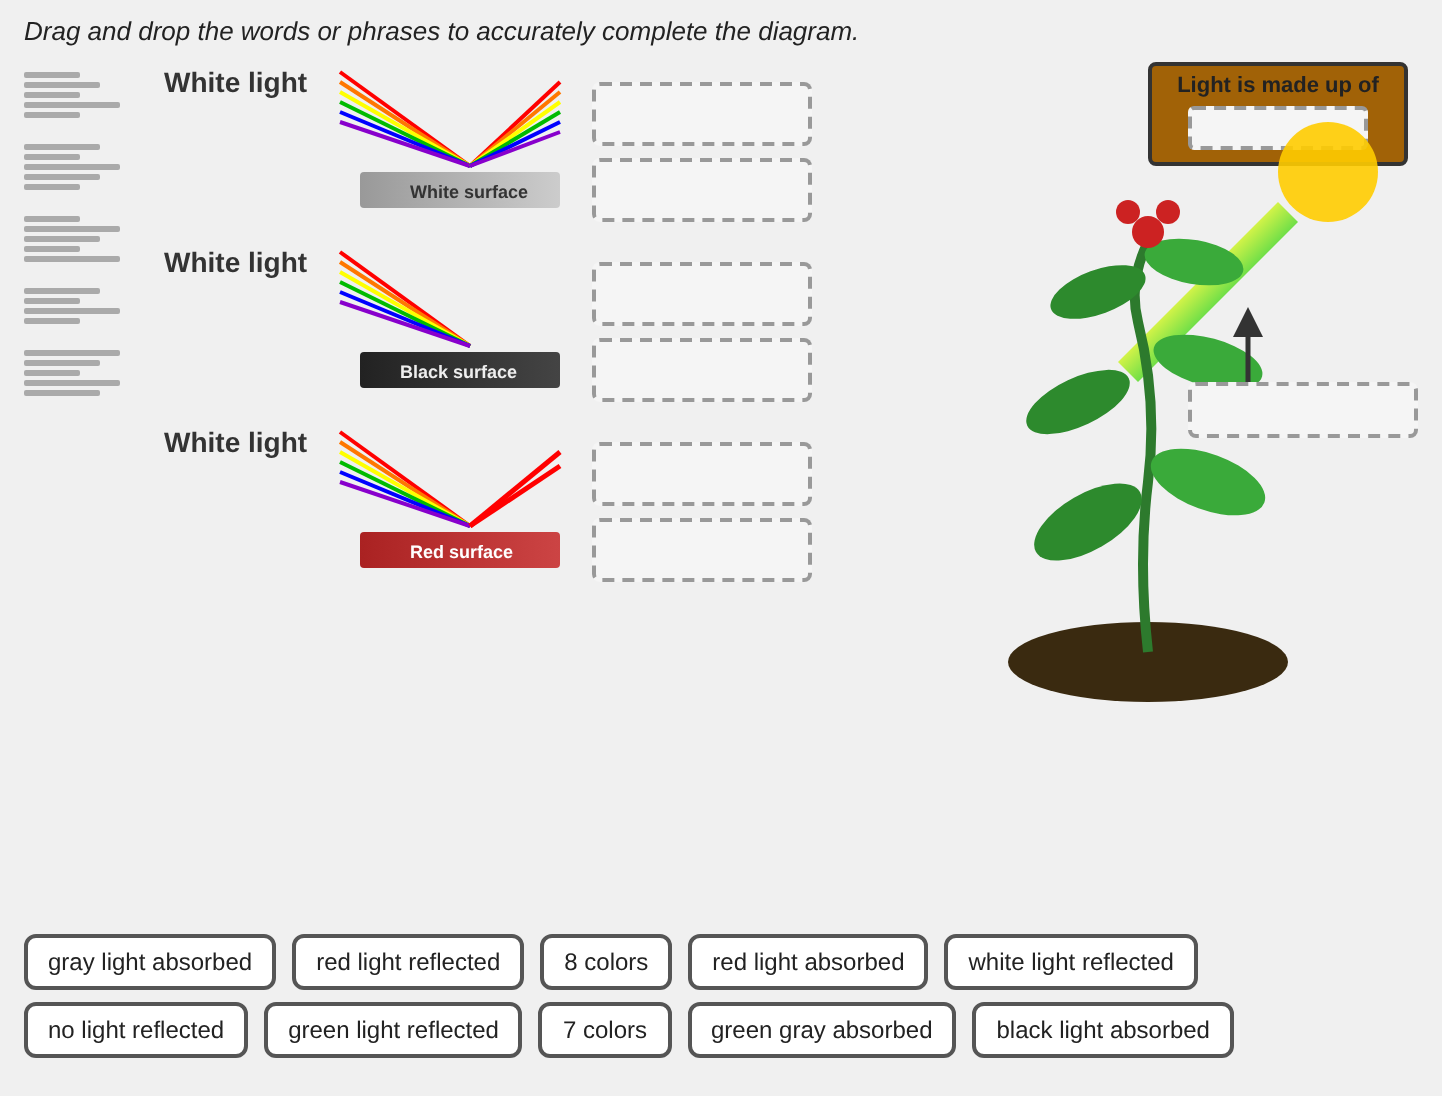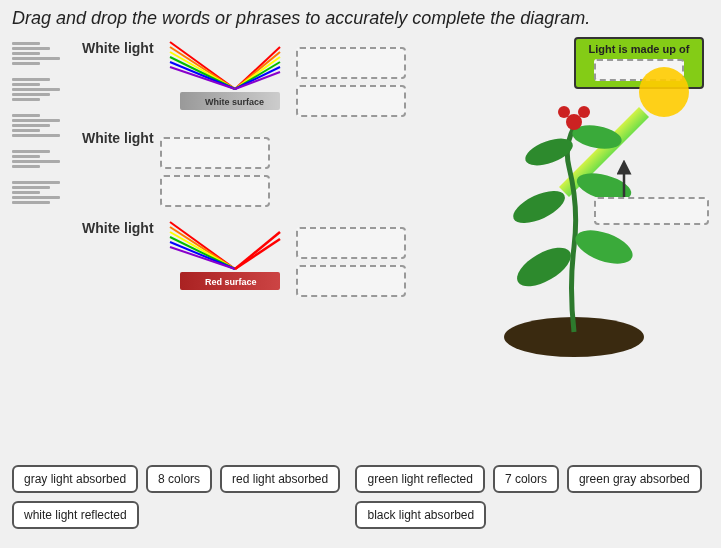--- a/index.html
+++ b/index.html
@@ -13,21 +13,21 @@
     }
     .page {
       width: 721px;
       height: 548px;
       background: #f0f0f0;
       position: relative;
       padding: 8px 12px;
     }
     .instruction {
       font-style: italic;
-      font-size: 18px;
+      font-size: 13px;
       color: #222;
       margin-bottom: 8px;
       font-weight: 500;
     }
     .main-area {
       display: flex;
       width: 100%;
       height: 420px;
       position: relative;
     }
@@ -91,21 +91,21 @@
       display: flex;
       flex-direction: column;
       align-items: center;
     }
 
     .light-made-box {
       position: absolute;
       top: 0;
       right: 10px;
       width: 130px;
-      background: #84cc16;
+      background: #a16207;
       border: 2px solid #333;
       border-radius: 4px;
       padding: 4px 8px;
       text-align: center;
     }
     .light-made-title {
       font-size: 11px;
       font-weight: bold;
       color: #222;
     }
@@ -119,21 +119,21 @@
     }
 
     
     .chips-area {
       position: absolute;
       bottom: 8px;
       left: 0;
       right: 0;
       padding: 11px 12px;
       display: flex;
-      flex-direction: row;
+      flex-direction: column;
       gap: 6px;
     }
 
     .chips-row {
       display: flex;
       gap: 8px;
       flex-wrap: wrap;
     }
 
     .chip {
@@ -263,20 +263,39 @@
           <div class="answer-row">
             <div class="answer-box"></div>
           </div>
         </div>
       </div>
 
       <div class="diagram-section">
         <div style="min-width:65px; padding-top:2px;">
           <span class="light-label">White light</span>
         </div>
+        <div class="diagram-visual">
+          <svg width="130" height="75" style="position:absolute;top:0;left:0;">
+            <line x1="10" y1="5" x2="75" y2="52" stroke="#ff0000" stroke-width="2"></line>
+            <line x1="10" y1="10" x2="75" y2="52" stroke="#ff7700" stroke-width="2"></line>
+            <line x1="10" y1="15" x2="75" y2="52" stroke="#ffff00" stroke-width="2"></line>
+            <line x1="10" y1="20" x2="75" y2="52" stroke="#00bb00" stroke-width="2"></line>
+            <line x1="10" y1="25" x2="75" y2="52" stroke="#0000ff" stroke-width="2"></line>
+            <line x1="10" y1="30" x2="75" y2="52" stroke="#8800cc" stroke-width="2"></line>
+
+            <rect x="20" y="55" width="100" height="18" rx="2" fill="url(#blackGrad)"></rect>
+            <defs>
+              <linearGradient id="blackGrad" x1="0" y1="0" x2="1" y2="0">
+                <stop offset="0%" stop-color="#222"></stop>
+                <stop offset="100%" stop-color="#444"></stop>
+              </linearGradient>
+            </defs>
+            <text x="40" y="68" font-size="9" font-weight="bold" fill="#eee">Black surface</text>
+          </svg>
+        </div>
         <div class="answer-section">
           <div class="answer-row">
             <div class="answer-box"></div>
           </div>
           <div class="answer-row">
             <div class="answer-box"></div>
           </div>
         </div>
       </div>
 
@@ -372,25 +391,27 @@
 
       <div style="position:absolute; top:160px; right:0px; border:2px dashed #999; background:#f5f5f5; width:115px; height:28px; border-radius:4px;">
       </div>
 
     </div>
   </div>
 
   <div class="chips-area">
     <div class="chips-row">
       <div class="chip">gray light absorbed</div>
+      <div class="chip">red light reflected</div>
       <div class="chip">8 colors</div>
       <div class="chip">red light absorbed</div>
       <div class="chip">white light reflected</div>
     </div>
     <div class="chips-row">
+      <div class="chip">no light reflected</div>
       <div class="chip">green light reflected</div>
       <div class="chip">7 colors</div>
       <div class="chip">green gray absorbed</div>
       <div class="chip">black light absorbed</div>
     </div>
   </div>
 
 </div>
 
 </body></html>

